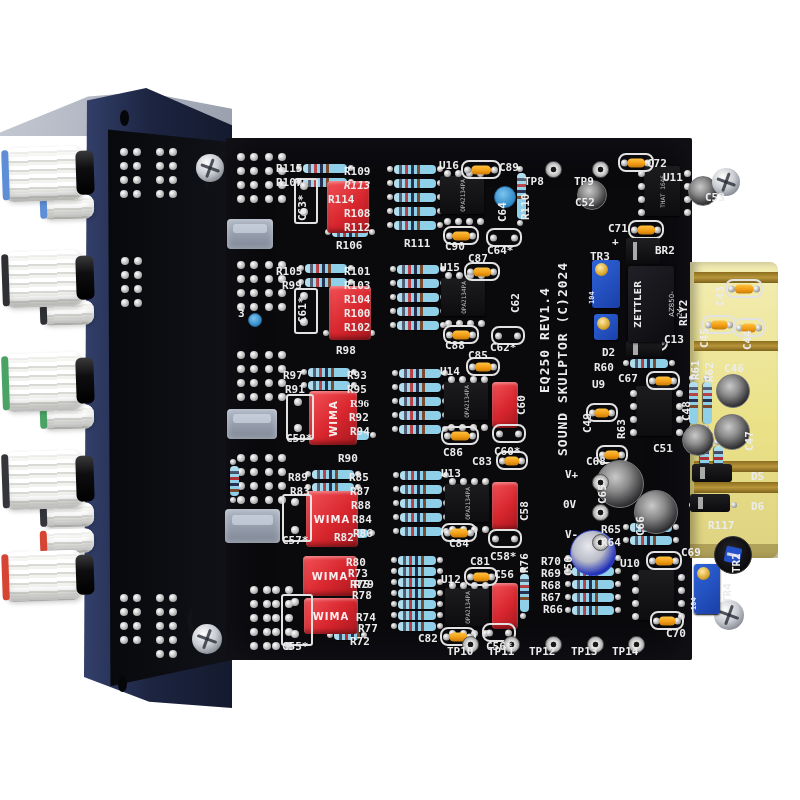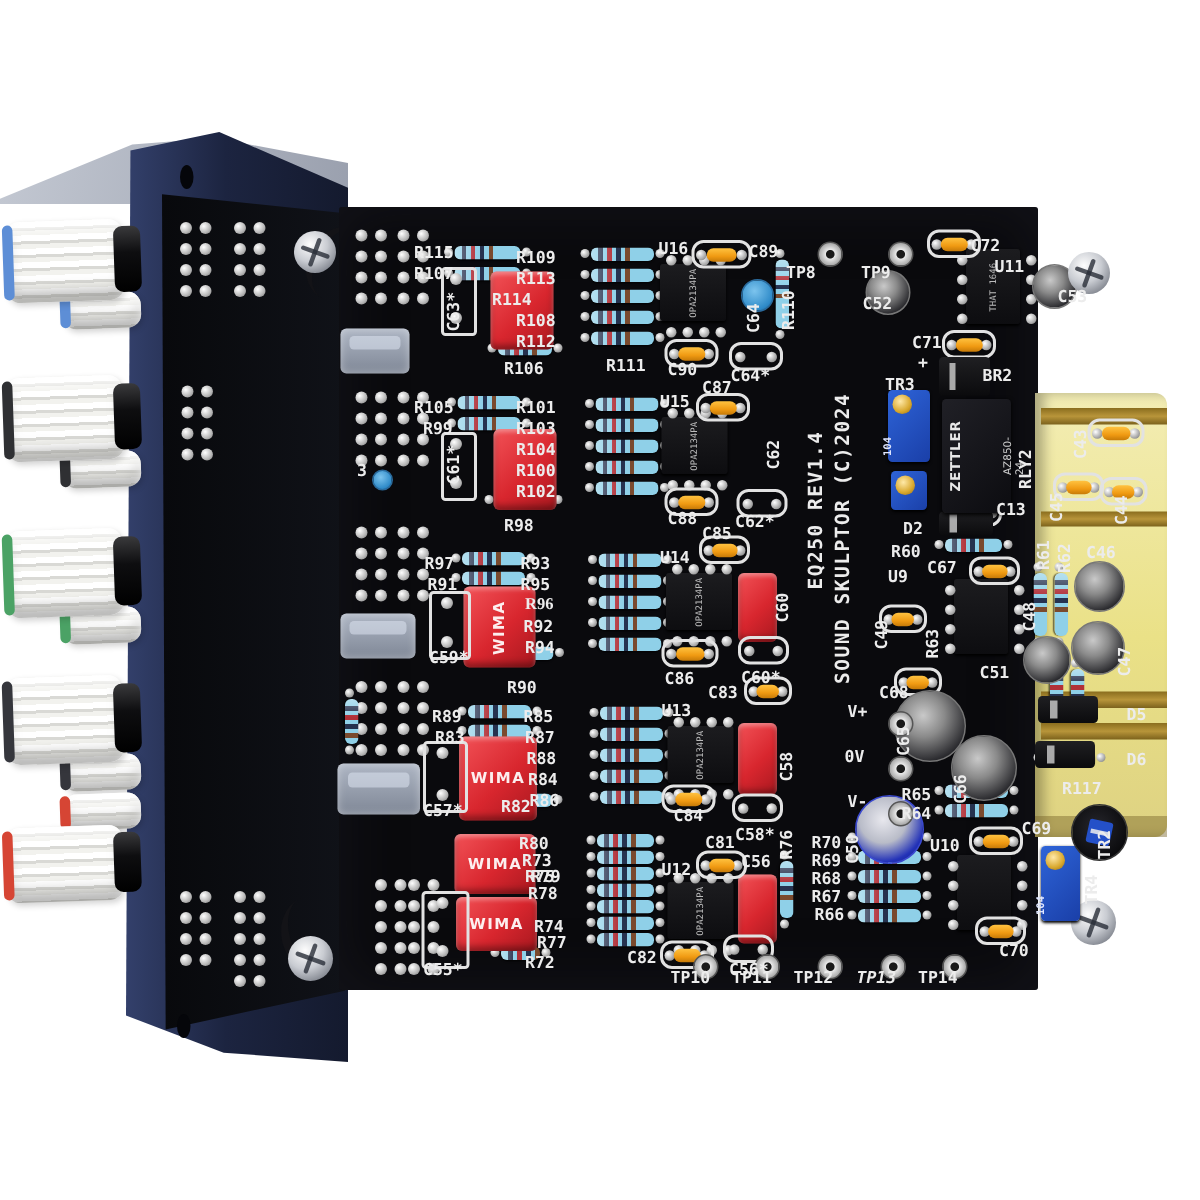--- a/index.html
+++ b/index.html
@@ -714,21 +714,21 @@
       <div class="scr"></div>
     </div>
     <div class="trim" style="left: 694px; top: 564px; width: 26px; height: 50px;">
       <div class="scr"></div>
       <span>104</span>
     </div>
     <div class="trim2" style="left: 714px; top: 536px; width: 36px; height: 36px;"></div>
     <span class="lbl" style="left: 276px; top: 163px;">R115</span>
     <span class="lbl" style="left: 276px; top: 177px;">R107</span>
     <span class="lbl" style="left: 344px; top: 166px;">R109</span>
-    <span class="lbl" style="left: 344px; top: 180px;">R113</span>
+    <span class="lbl" style="left: 344px; top: 180px; font-style: italic;">R113</span>
     <span class="lbl" style="left: 328px; top: 194px;">R114</span>
     <span class="lbl" style="left: 344px; top: 208px;">R108</span>
     <span class="lbl" style="left: 344px; top: 222px;">R112</span>
     <span class="lbl" style="left: 336px; top: 240px;">R106</span>
     <span class="lbl" style="left: 404px; top: 238px;">R111</span>
     <span class="lbl" style="left: 439px; top: 160px;">U16</span>
     <span class="lbl" style="left: 499px; top: 162px;">C89</span>
     <span class="lbl" style="left: 445px; top: 241px;">C90</span>
     <span class="lbl" style="left: 468px; top: 253px;">C87</span>
     <span class="lbl" style="left: 487px; top: 245px;">C64*</span>
@@ -780,21 +780,21 @@
     <span class="lbl" style="left: 541px; top: 580px;">R68</span>
     <span class="lbl" style="left: 541px; top: 592px;">R67</span>
     <span class="lbl" style="left: 543px; top: 604px;">R66</span>
     <span class="lbl" style="left: 620px; top: 558px;">U10</span>
     <span class="lbl" style="left: 681px; top: 547px;">C69</span>
     <span class="lbl v" style="left: 722px; top: 603px;">TR4</span>
     <span class="lbl" style="left: 666px; top: 628px;">C70</span>
     <span class="lbl" style="left: 447px; top: 646px;">TP10</span>
     <span class="lbl" style="left: 488px; top: 646px;">TP11</span>
     <span class="lbl" style="left: 529px; top: 646px;">TP12</span>
-    <span class="lbl" style="left: 571px; top: 646px; font-style: italic;">TP13</span>
+    <span class="lbl" style="left: 571px; top: 646px;">TP13</span>
     <span class="lbl" style="left: 612px; top: 646px;">TP14</span>
     <span class="lbl" style="left: 276px; top: 266px;">R105</span>
     <span class="lbl" style="left: 282px; top: 280px;">R99</span>
     <span class="lbl" style="left: 344px; top: 266px;">R101</span>
     <span class="lbl" style="left: 344px; top: 280px;">R103</span>
     <span class="lbl" style="left: 344px; top: 294px;">R104</span>
     <span class="lbl" style="left: 344px; top: 308px;">R100</span>
     <span class="lbl" style="left: 344px; top: 322px;">R102</span>
     <span class="lbl" style="left: 336px; top: 345px;">R98</span>
     <span class="lbl" style="left: 440px; top: 262px;">U15</span>

